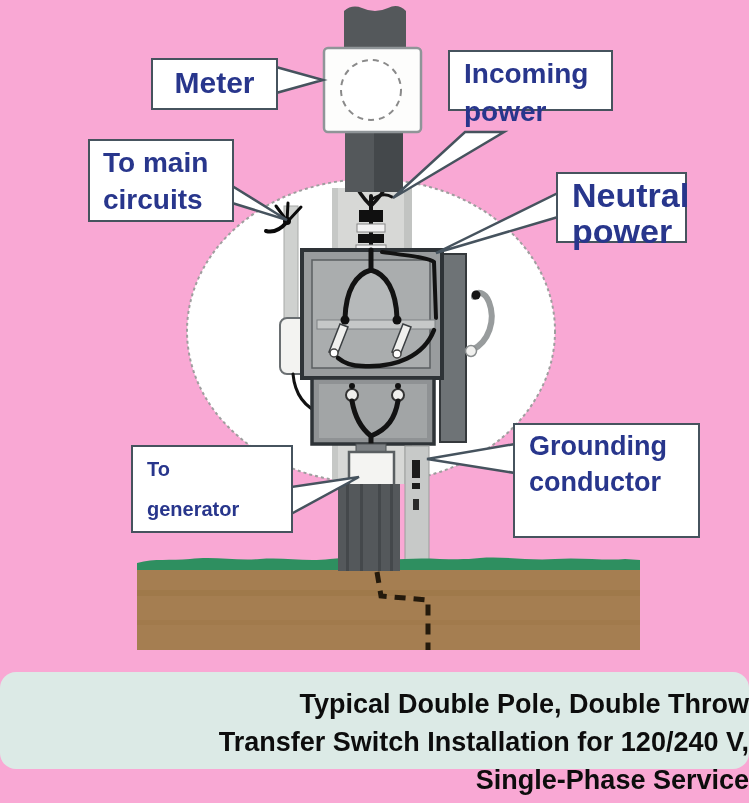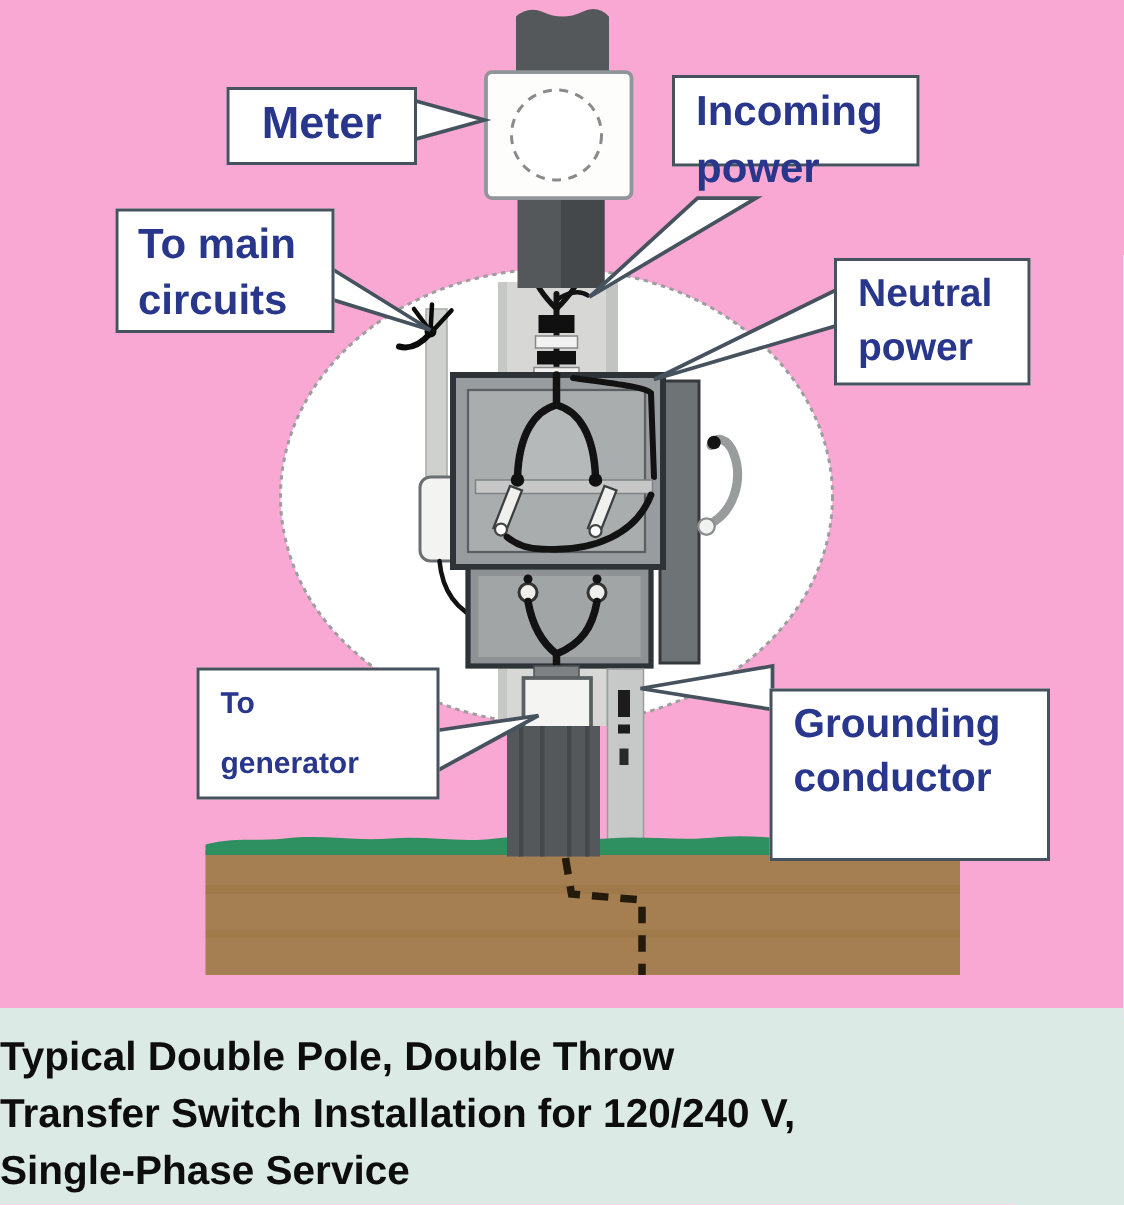--- a/index.html
+++ b/index.html
@@ -11,28 +11,28 @@
     --pole:#54585b;
   }
   html,body{margin:0;padding:0;background:#fff;}
   .page{position:relative;width:749px;height:803px;background:#f9a8d4;overflow:hidden;
         font-family:"Liberation Sans",sans-serif;}
   .art{position:absolute;left:0;top:0;z-index:1;}
   .callout{position:absolute;z-index:2;background:#fff;border:2.5px solid var(--callout-border);
            box-sizing:border-box;color:var(--label-text);font-weight:700;}
   .callout .ln{white-space:nowrap;}
   .lbl-meter{left:151px;top:58px;width:127px;height:52px;font-size:30px;line-height:46px;text-align:center;}
-  .lbl-main{left:77px;top:139px;width:146px;height:83px;font-size:28px;line-height:37px;padding:3px 0 0 13px;}
+  .lbl-main{left:88px;top:139px;width:146px;height:83px;font-size:28px;line-height:37px;padding:3px 0 0 13px;}
   .lbl-incoming{left:448px;top:50px;width:165px;height:61px;font-size:28px;line-height:38px;padding:3px 0 0 14px;}
-  .lbl-neutral{left:556px;top:172px;width:131px;height:85px;font-size:26px;line-height:36px;padding:3px 0 0 14px;}
+  .lbl-neutral{left:556px;top:172px;width:131px;height:71px;font-size:34px;line-height:36px;padding:3px 0 0 14px;}
   .lbl-generator{left:131px;top:445px;width:162px;height:88px;font-size:20px;line-height:40px;padding:2px 0 0 14px;}
-  .lbl-grounding{left:513px;top:423px;width:187px;height:115px;font-size:27px;line-height:36px;padding:3px 0 0 14px;margin-top:36px;}
-  .caption{position:absolute;left:0;top:672px;width:749px;height:131px;background:var(--caption-bg);
-           color:#0d0d0d;font-weight:700;font-size:27px;line-height:38px;text-align:left;
-           padding-top:13px;box-sizing:border-box;z-index:2;}
+  .lbl-grounding{left:513px;top:423px;width:187px;height:115px;font-size:27px;line-height:36px;padding:3px 0 0 14px;}
+  .caption{position:absolute;left:0;top:672px;width:749px;height:97px;background:var(--caption-bg);
+           color:#0d0d0d;font-weight:700;font-size:27px;line-height:38px;text-align:right;
+           padding-top:13px;box-sizing:border-box;z-index:2;border-radius:16px;}
   
   .pole{fill:var(--pole);}
   .pole-dark{fill:#44484b;}
   .grass{fill:var(--grass);}
   .soil{fill:var(--soil);}
   .wire{stroke:#121212;fill:none;stroke-linecap:round;}
   .beak{fill:#ffffff;stroke:var(--callout-border);stroke-width:2.5;}
 </style>
 </head>
 <body>

